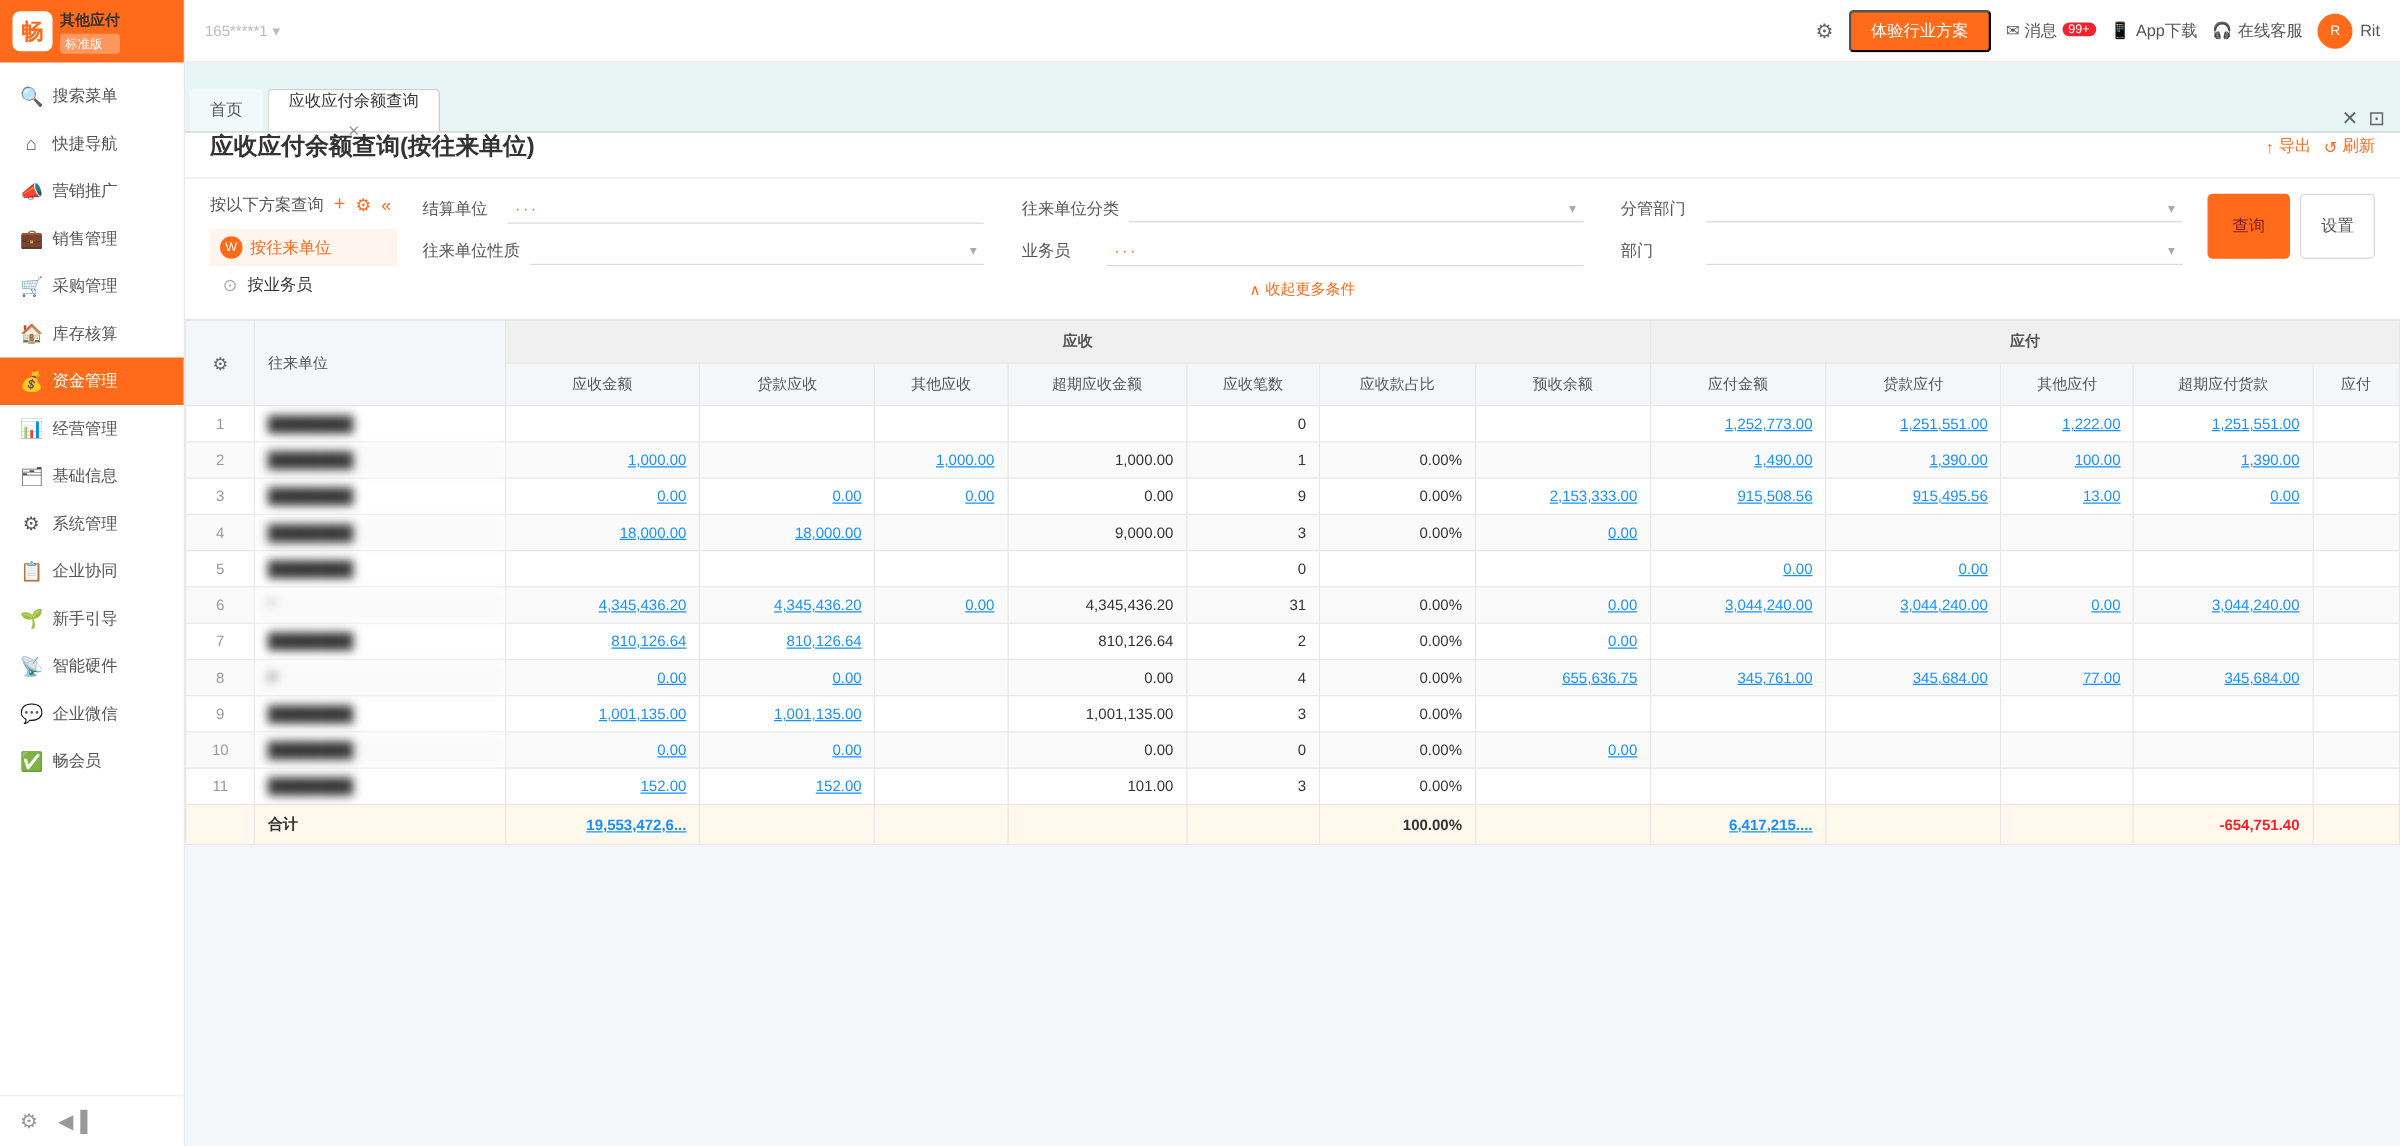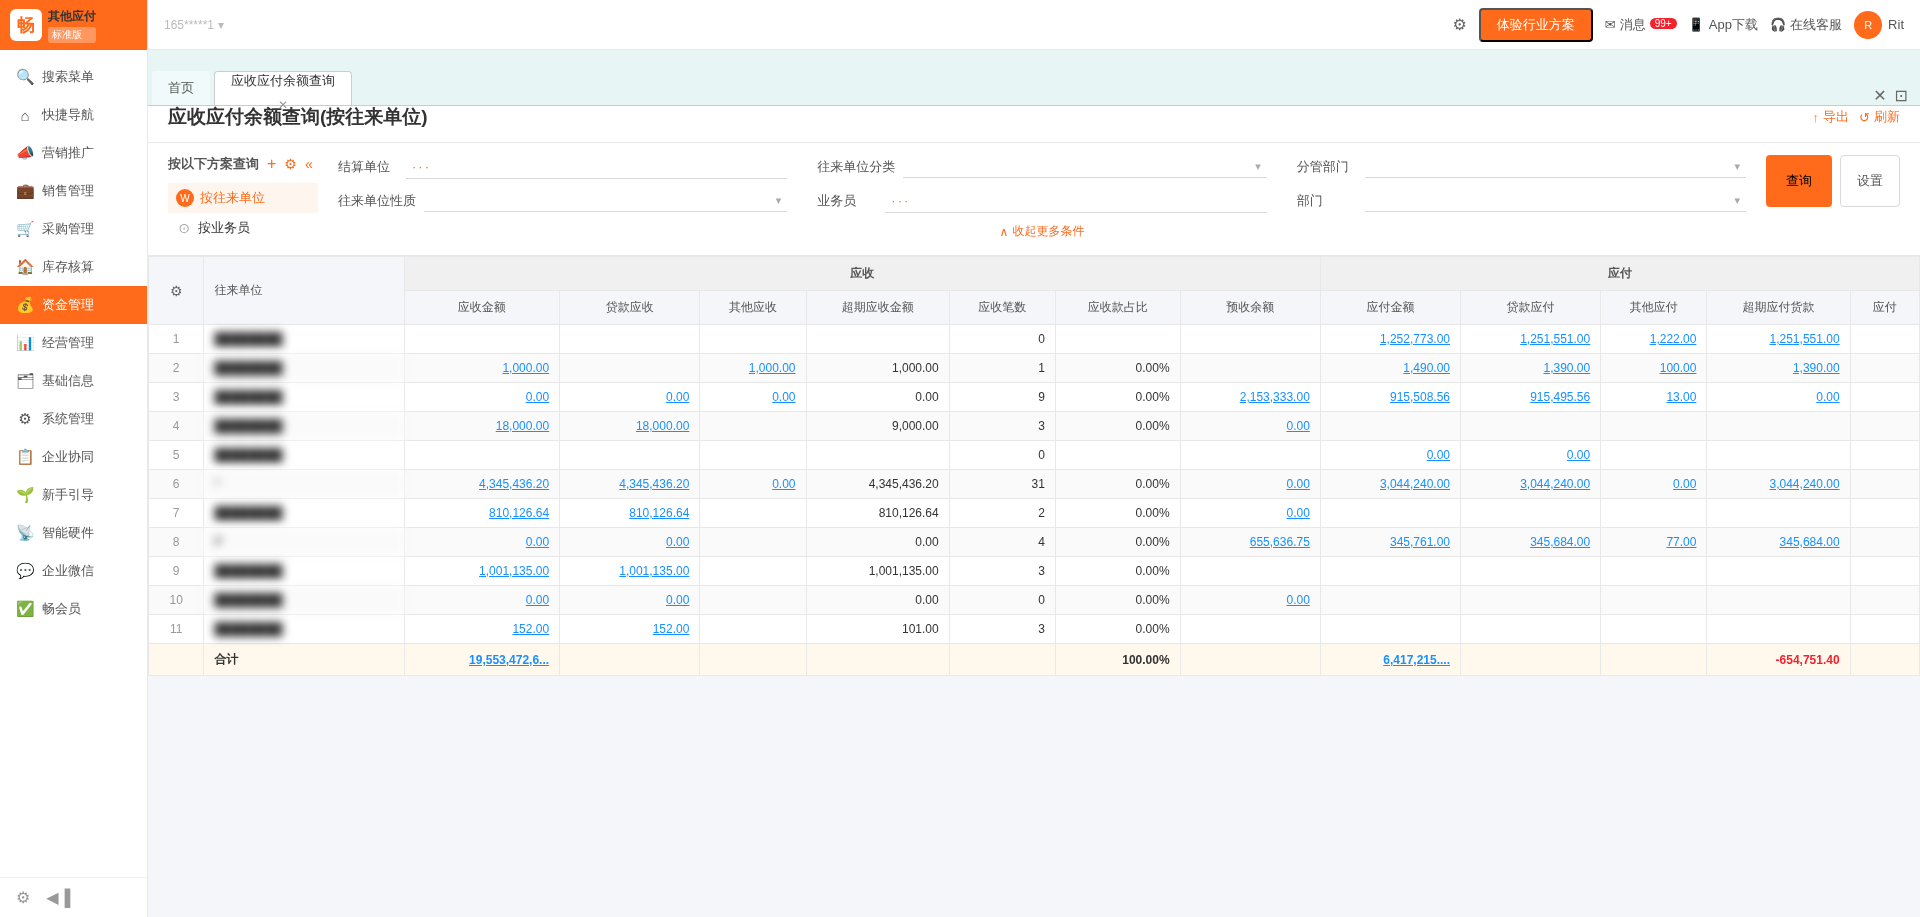--- a/index.html
+++ b/index.html
@@ -109,21 +109,21 @@
     .data-table td a, .data-table td .link { color: #1890ff; text-decoration: underline; cursor: pointer; }
     .data-table .negative { color: #f5222d; }
     .data-table td.blurred { filter: blur(4px); user-select: none; }
 
     
     .table-footer td { background: #fff8ec !important; font-weight: bold; }
     
     .settings-icon { cursor: pointer; color: #666; font-size: 14px; }
     
     .action-btns { display: flex; gap: 8px; }
-    .btn-query { background: #ff6b1a; color: #000000; border: none; padding: 7px 20px; border-radius: 4px; cursor: pointer; font-size: 13px; }
+    .btn-query { background: #ff6b1a; color: #7f1d1d; border: none; padding: 7px 20px; border-radius: 4px; cursor: pointer; font-size: 13px; }
     .btn-set { background: #fff; color: #555; border: 1px solid #d9d9d9; padding: 16px 16px; border-radius: 4px; cursor: pointer; font-size: 13px; }
   </style>
 </head>
 <body>
 
 <div class="sidebar">
   <div class="sidebar-logo">
     <div class="sidebar-logo-icon">畅</div>
     <div>
       <div style="font-size:12px;font-weight:bold;">其他应付</div>
@@ -252,21 +252,21 @@
         <span>刷新</span>
       </div>
     </div>
   </div>
 
   <div class="filter-area">
     <div style="display:flex;gap:20px;align-items:flex-start;">
 
       <div style="min-width:150px;">
         <div style="display:flex;align-items:center;gap:8px;margin-bottom:10px;">
-          <span style="font-size:13px;color:#555;font-weight:bold;">按以下方案查询</span>
+          <span style="font-size:13px;color:#555;">按以下方案查询</span>
           <span style="color:#ff6b1a;font-size:16px;cursor:pointer;">+</span>
           <span style="color:#ff6b1a;font-size:14px;cursor:pointer;">⚙</span>
           <span style="color:#ff6b1a;font-size:14px;cursor:pointer;">«</span>
         </div>
         <div class="left-panel-item active" style="padding:6px 8px;">
           <div class="circle-icon">W</div>
           <span>按往来单位</span>
         </div>
         <div class="left-panel-item" style="padding:6px 8px;">
           <div class="small-icon">⊙</div>

